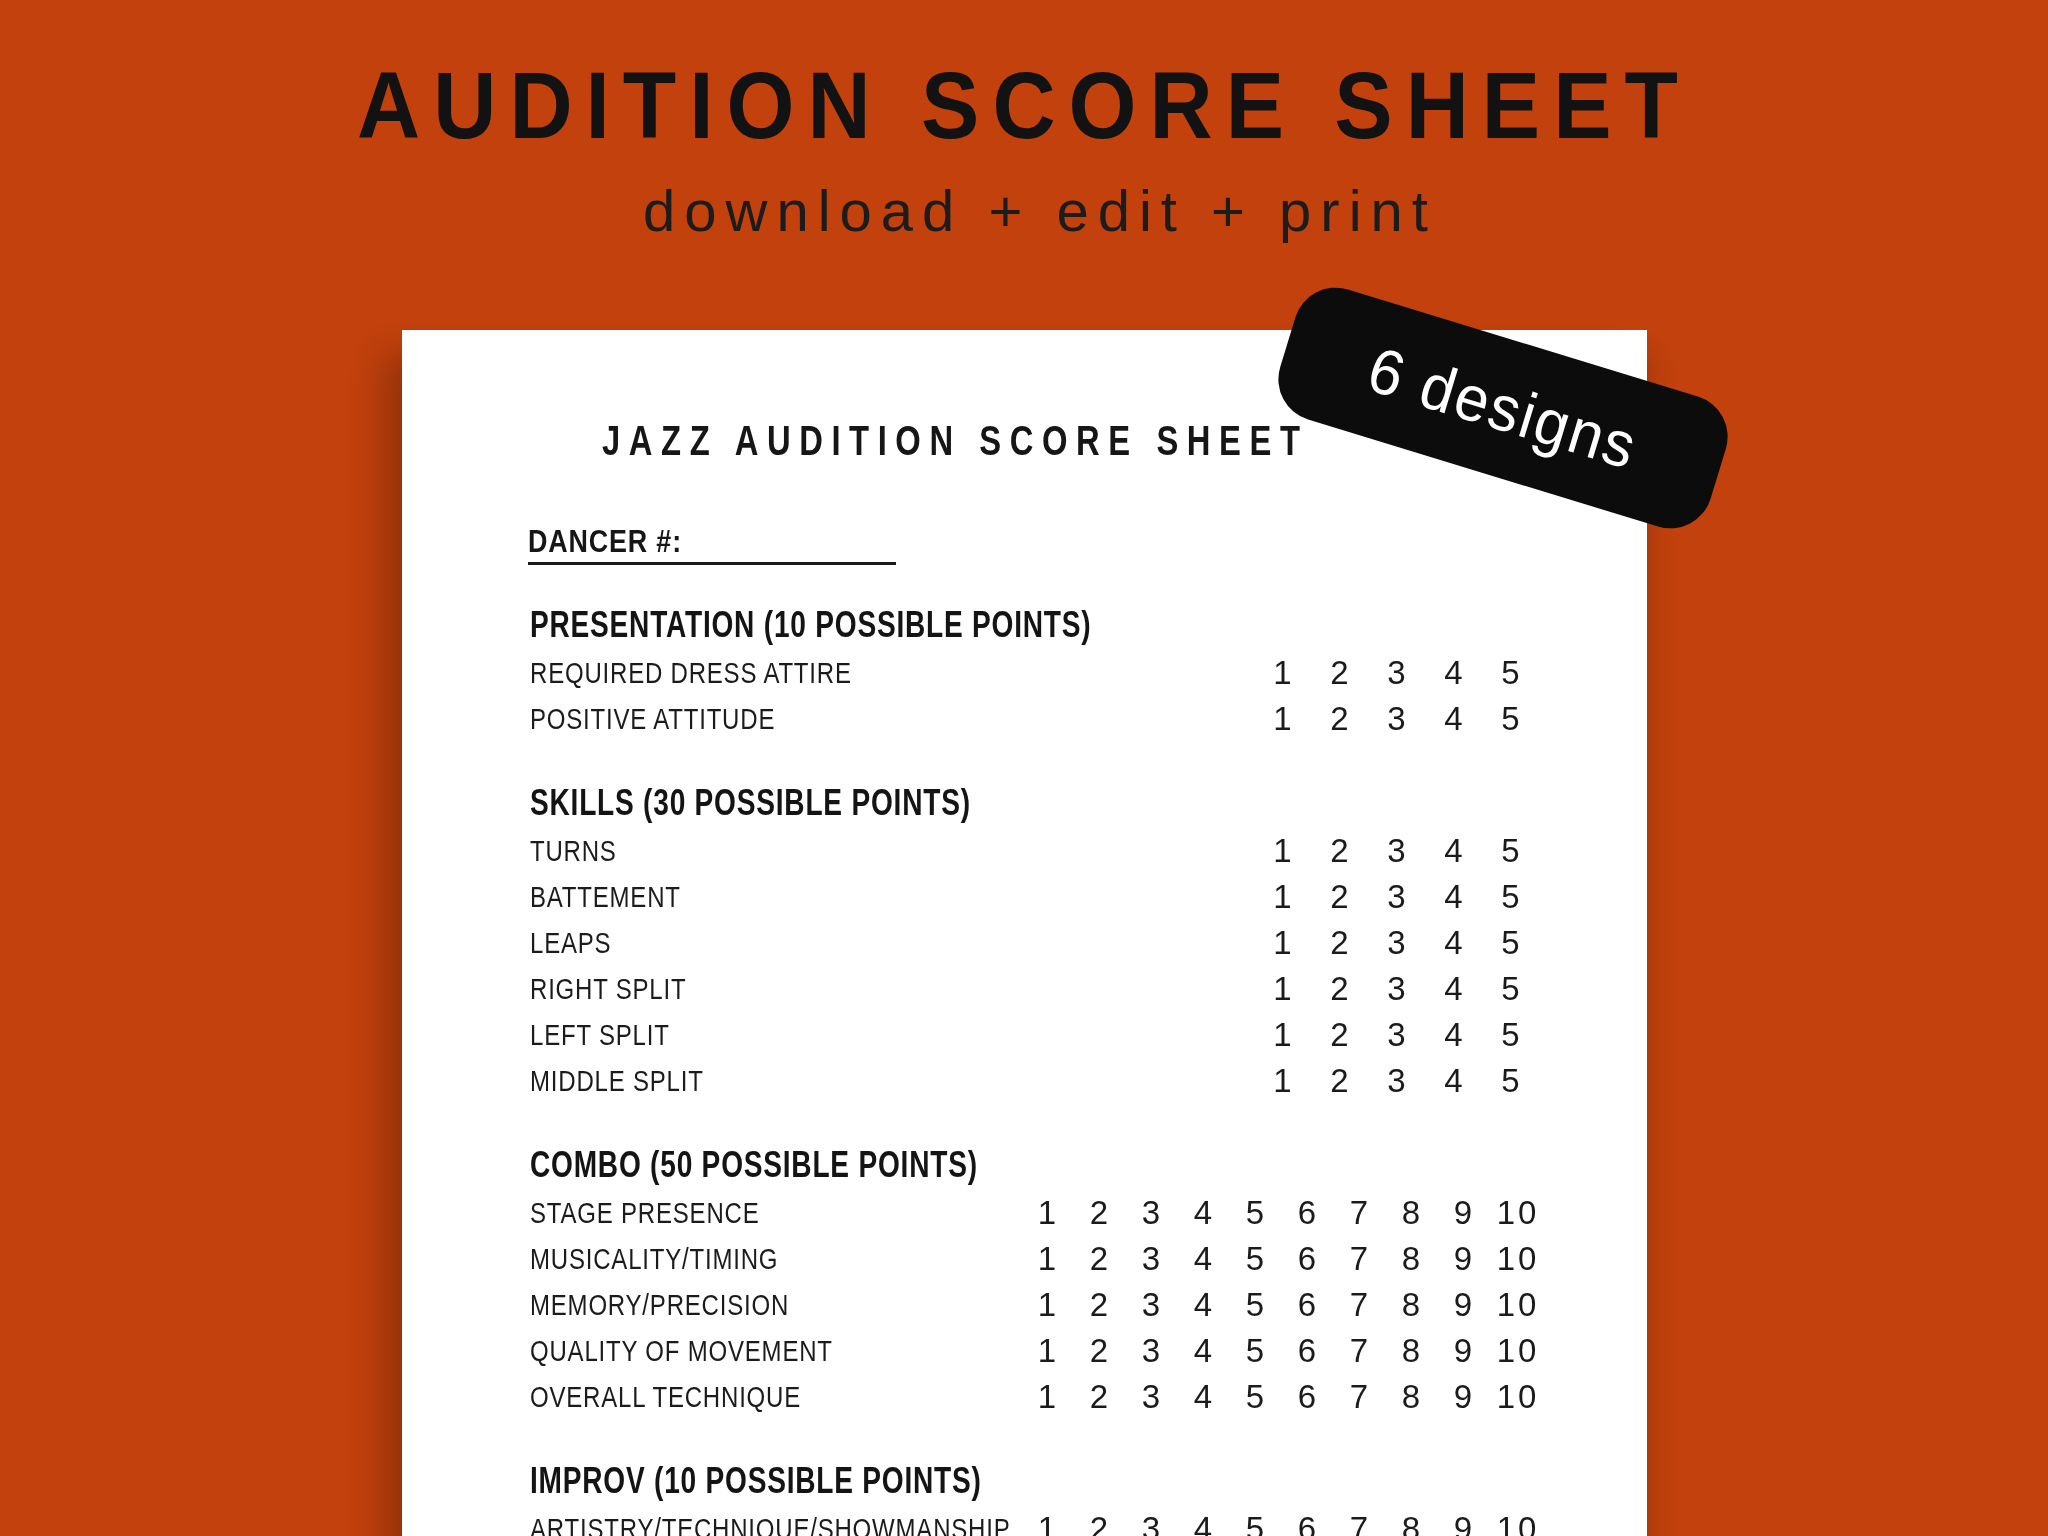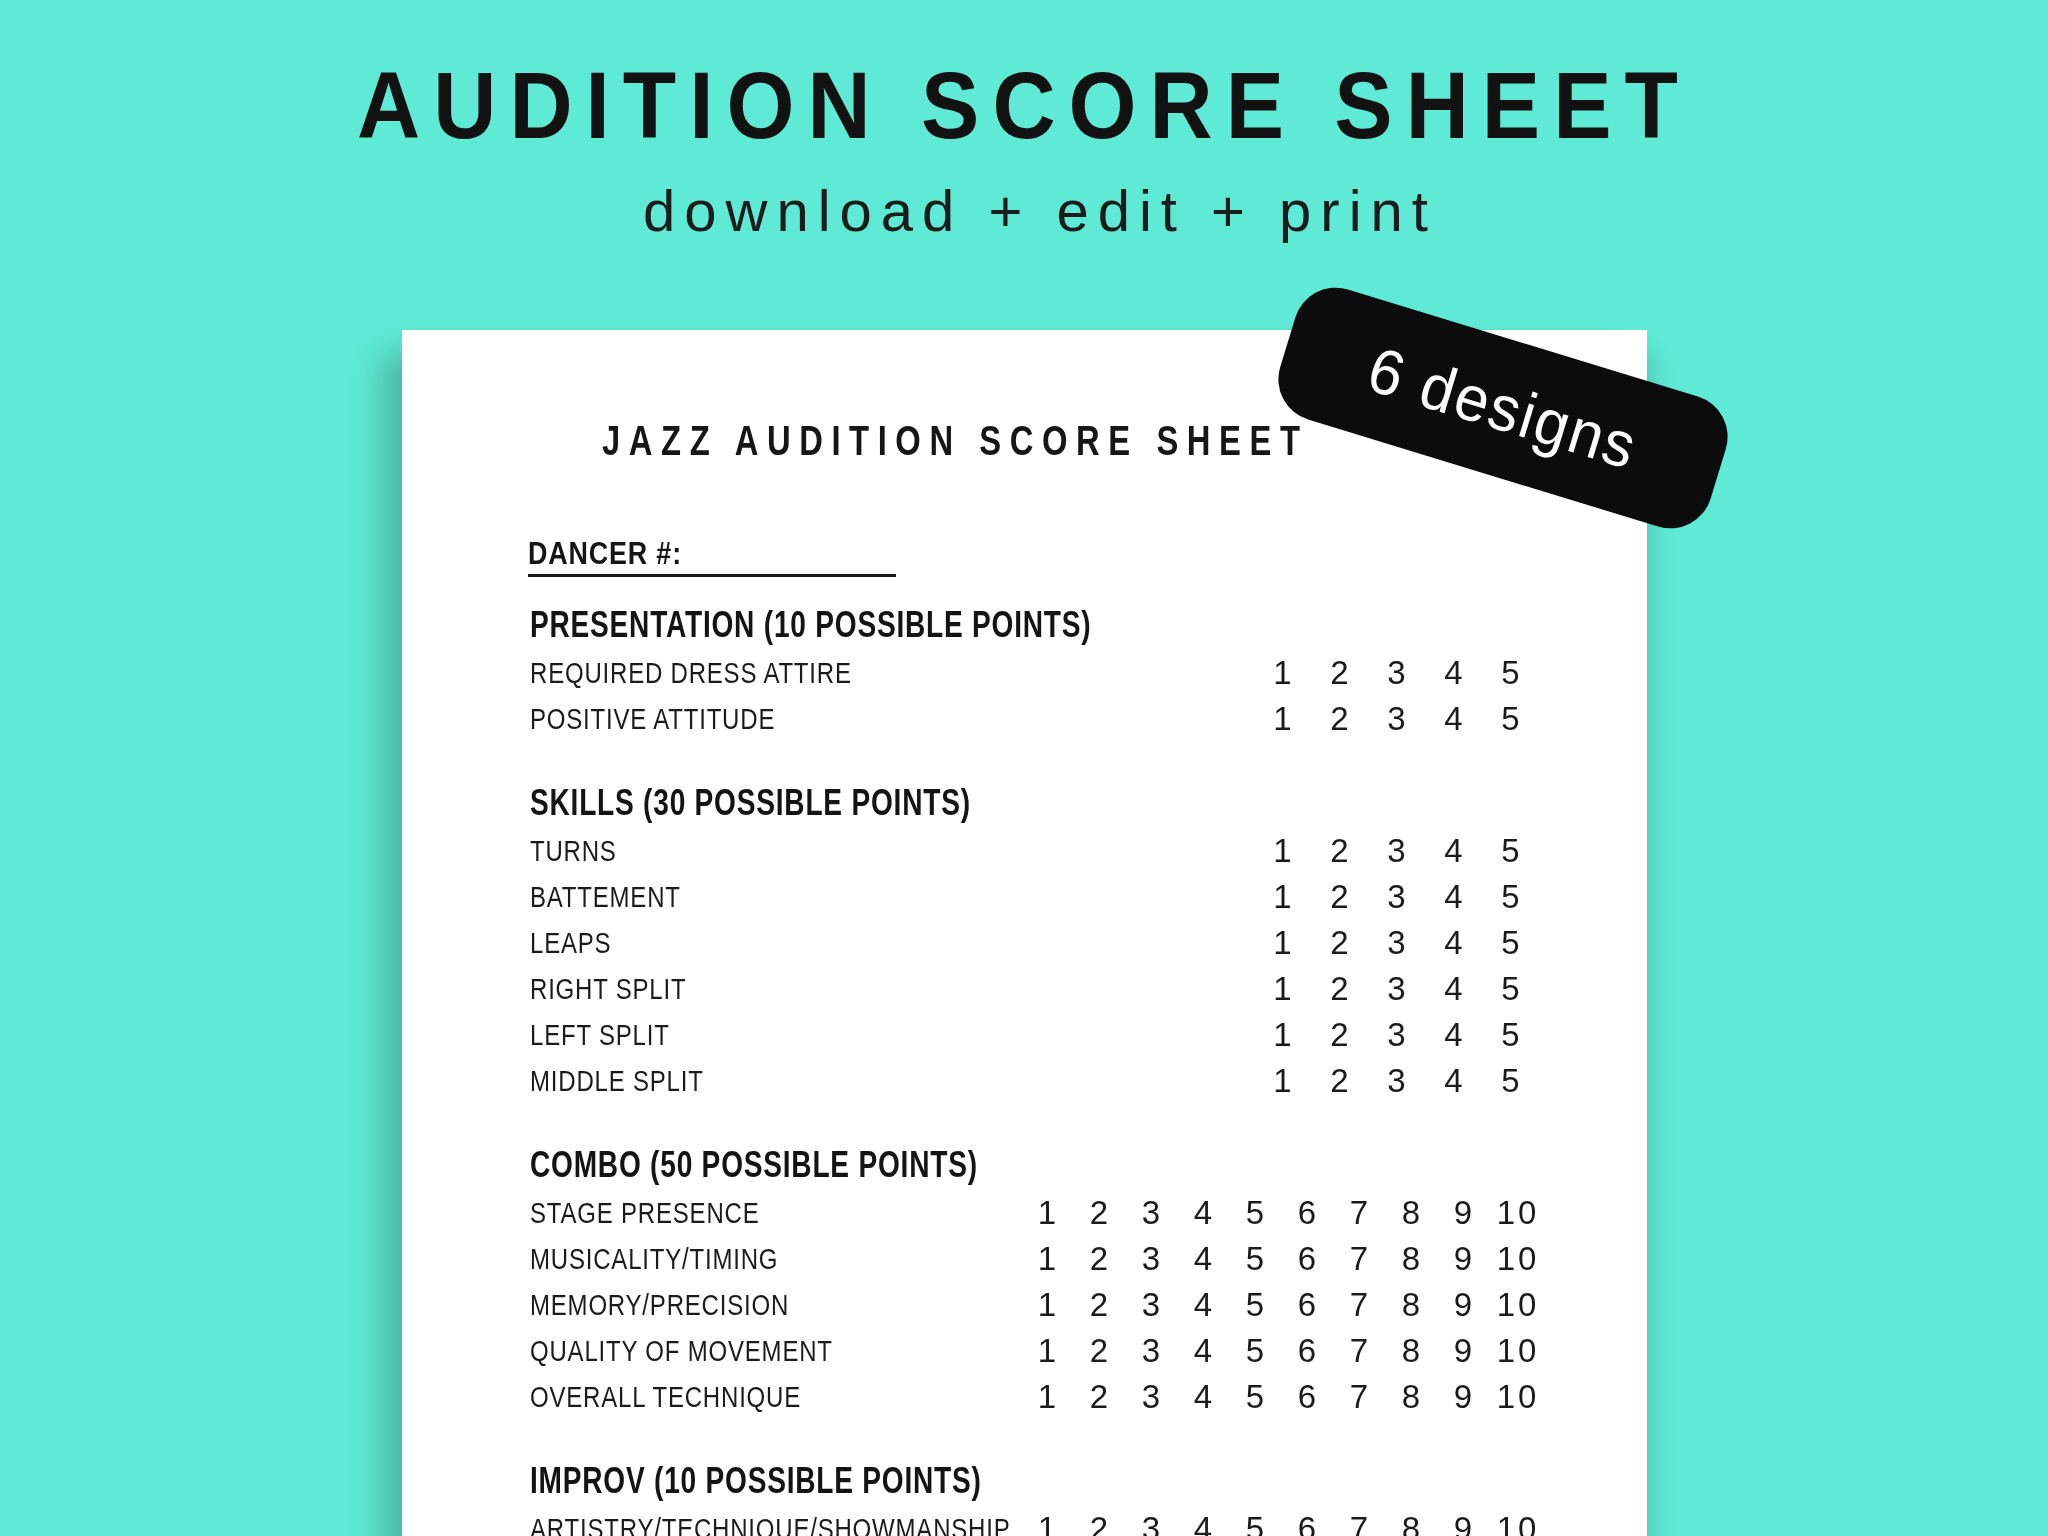--- a/index.html
+++ b/index.html
@@ -1,18 +1,18 @@
 <!DOCTYPE html>
 <html><head>
 <meta charset="utf-8">
 <style>
   html,body{margin:0;padding:0;background:#ececec;}
   .stage{
     position:relative;width:2048px;height:1536px;overflow:hidden;
-    background:#5eead4;color:#161616;
+    background:#c2410c;color:#161616;
     font-family:"Liberation Sans",sans-serif;
   }
   
   .hero-title{
     position:absolute;top:56px;left:0;width:100%;
     text-align:center;font-size:94px;line-height:100px;font-weight:700;
     letter-spacing:14px;color:#121212;white-space:nowrap;
     transform:scaleX(0.93);
   }
   .hero-sub{
@@ -29,21 +29,21 @@
   .doc-title{
     position:absolute;top:87px;left:200px;
     font-size:42px;line-height:48px;font-weight:700;letter-spacing:11px;
     white-space:nowrap;transform:scaleX(0.78);transform-origin:left center;
     color:#161616;
   }
   .field{
     position:absolute;top:193px;height:39px;
     border-bottom:3px solid #1a1a1a;
   }
-  .field-dancer{left:126px;width:368px;margin-top:12px;}
+  .field-dancer{left:126px;width:368px;}
   .field-judge{left:750px;width:363px;}
   .field-label{
     display:inline-block;font-size:32px;line-height:36px;font-weight:700;
     letter-spacing:1px;white-space:nowrap;
     transform:scaleX(0.84);transform-origin:left center;
   }
   
   .sections{position:absolute;left:128px;right:100px;top:270px;}
   .section{margin-bottom:36px;}
   .section-heading{

